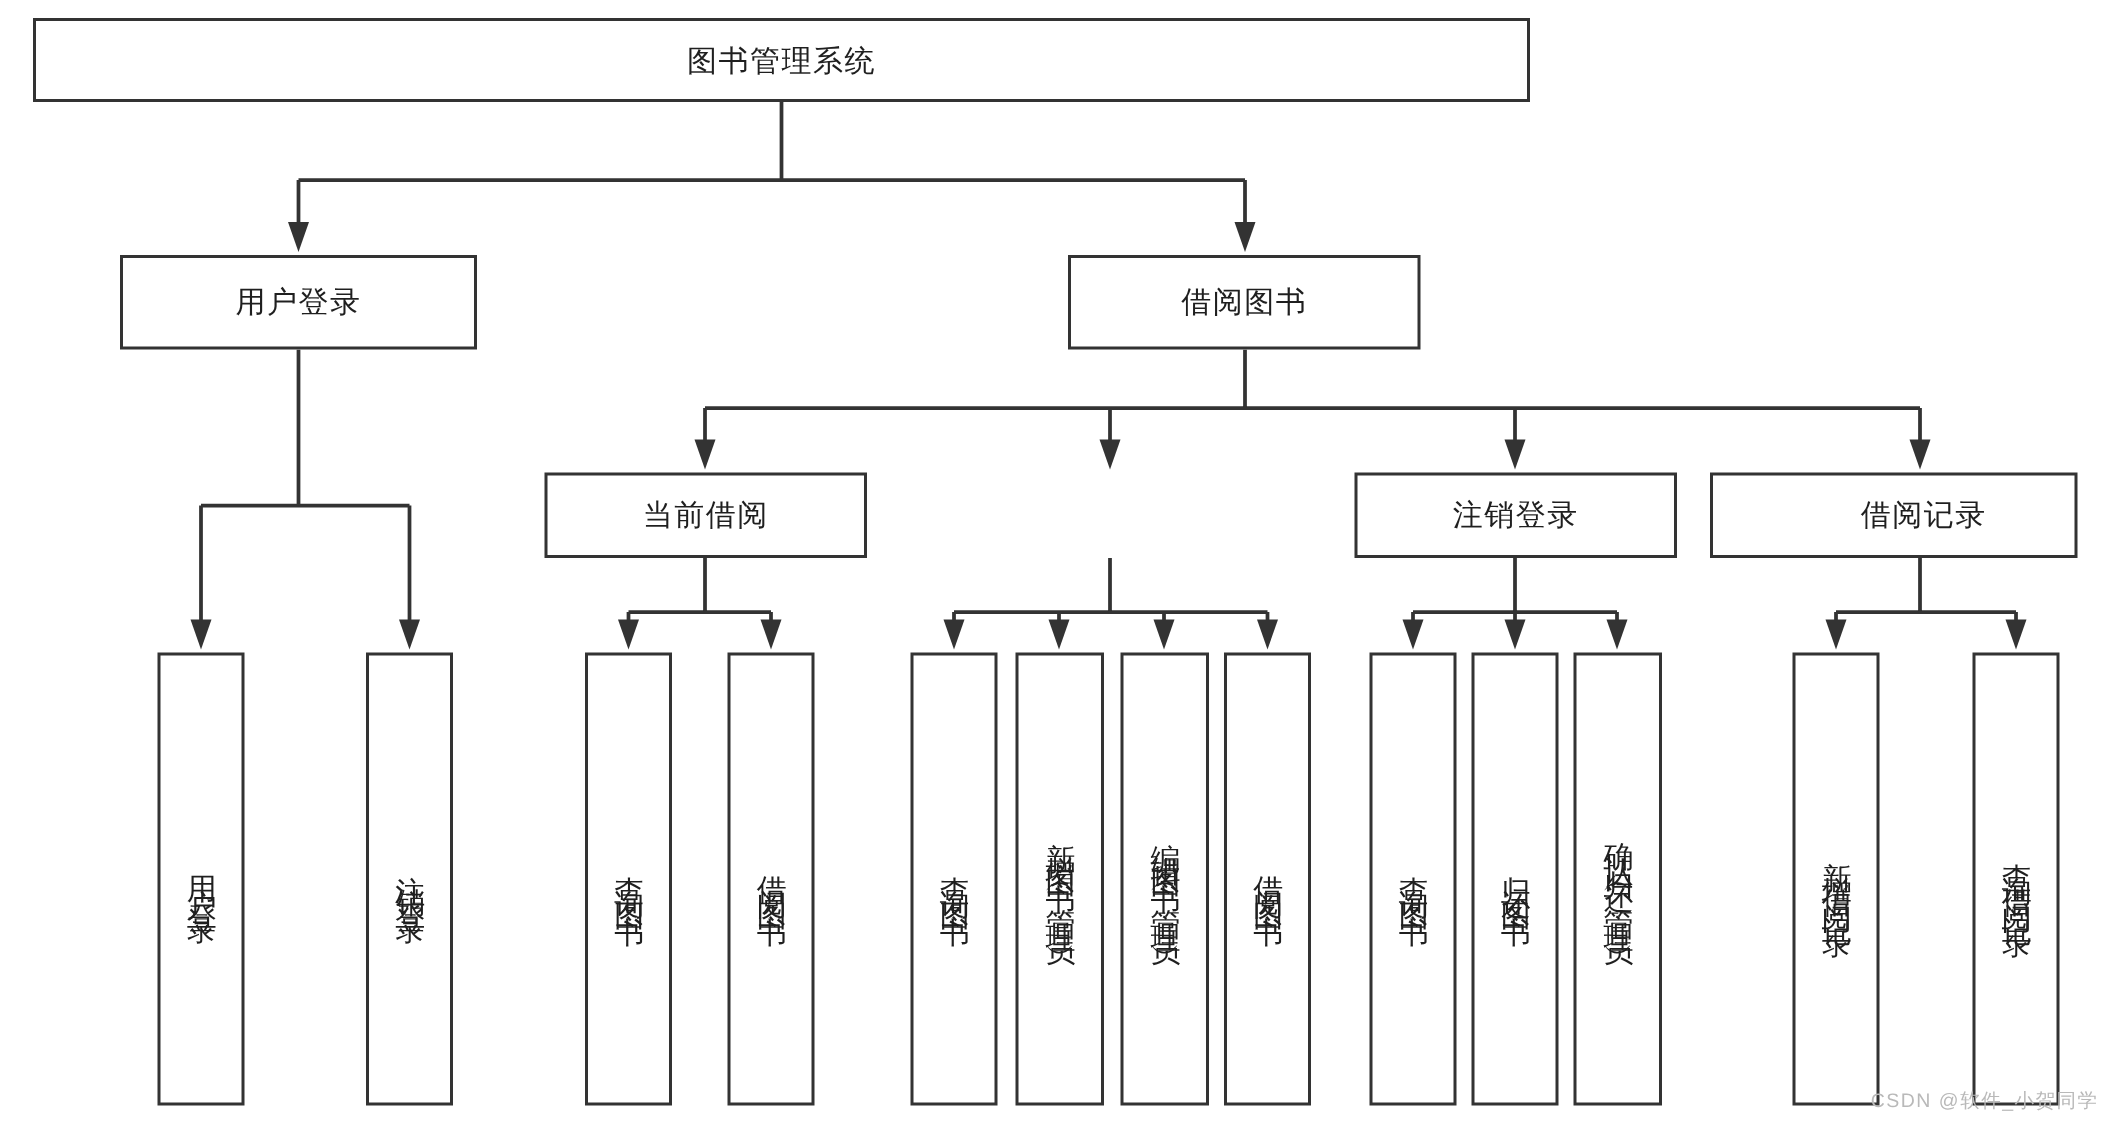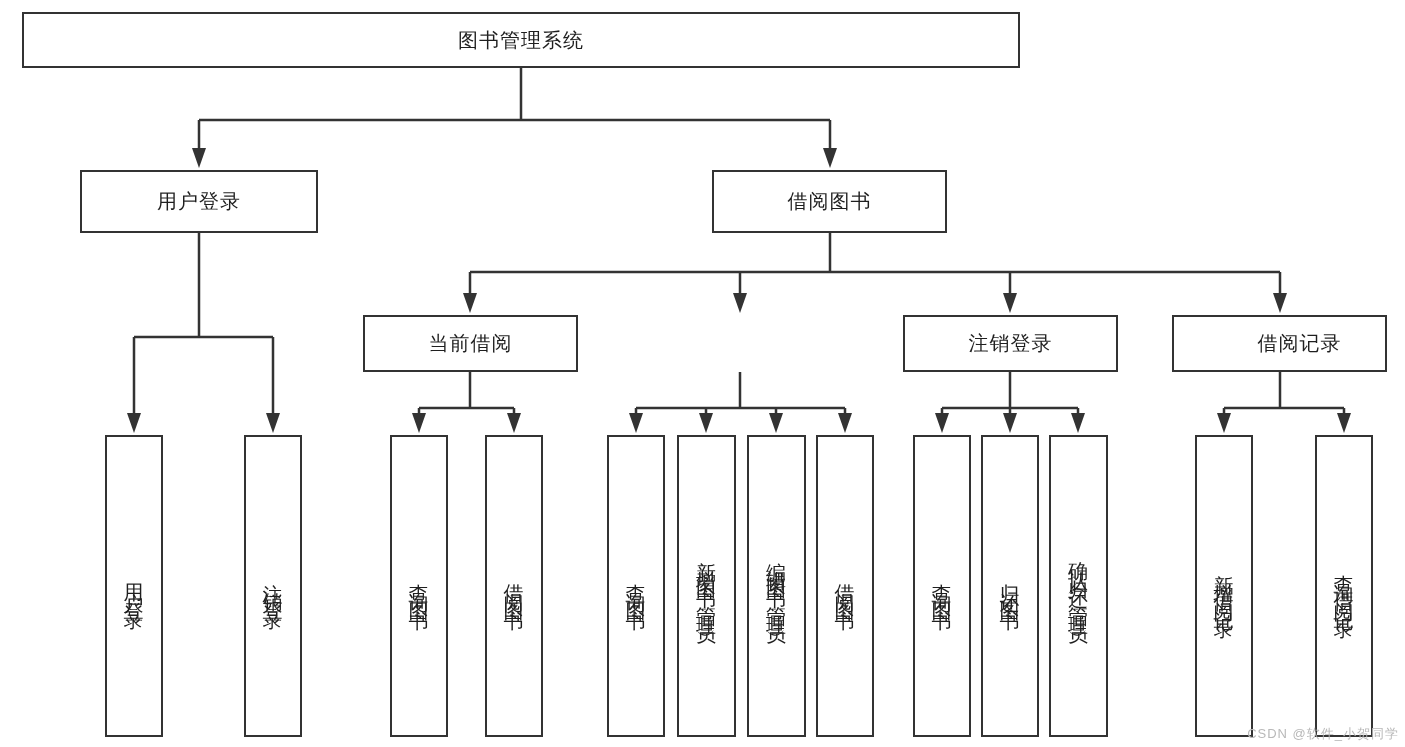--- a/index.html
+++ b/index.html
@@ -101,21 +101,21 @@
     </g>
   </svg>
 
   <div class="box h" style="left:22px; top:12px; width:998px; height:56px;">图书管理系统</div>
 
   <div class="box h" style="left:80px; top:170px; width:238px; height:63px;">用户登录</div>
   <div class="box h" style="left:712px; top:170px; width:235px; height:63px;">借阅图书</div>
 
   <div class="box h" style="left:363px; top:315px; width:215px; height:57px;">当前借阅</div>
   <div class="box h" style="left:903px; top:315px; width:215px; height:57px;">注销登录</div>
-  <div class="box h" style="left:1172px; top:315px; width:215px; height:57px;padding-left:40px;">借阅记录</div>
+  <div class="box h" style="left:1140px; top:315px; width:245px; height:57px;padding-left:40px;">借阅记录</div>
 
   <div class="box v" style="left:105px; top:435px; width:58px; height:302px;">用户登录</div>
   <div class="box v" style="left:244px; top:435px; width:58px; height:302px;">注销登录</div>
 
   <div class="box v" style="left:390px; top:435px; width:58px; height:302px;">查询图书</div>
   <div class="box v" style="left:485px; top:435px; width:58px; height:302px;">借阅图书</div>
 
   <div class="box v" style="left:607px; top:435px; width:58px; height:302px;">查询图书</div>
   <div class="box v" style="left:677px; top:435px; width:59px; height:302px;">新增图书（管理员）</div>
   <div class="box v" style="left:747px; top:435px; width:59px; height:302px;">编辑图书（管理员）</div>

